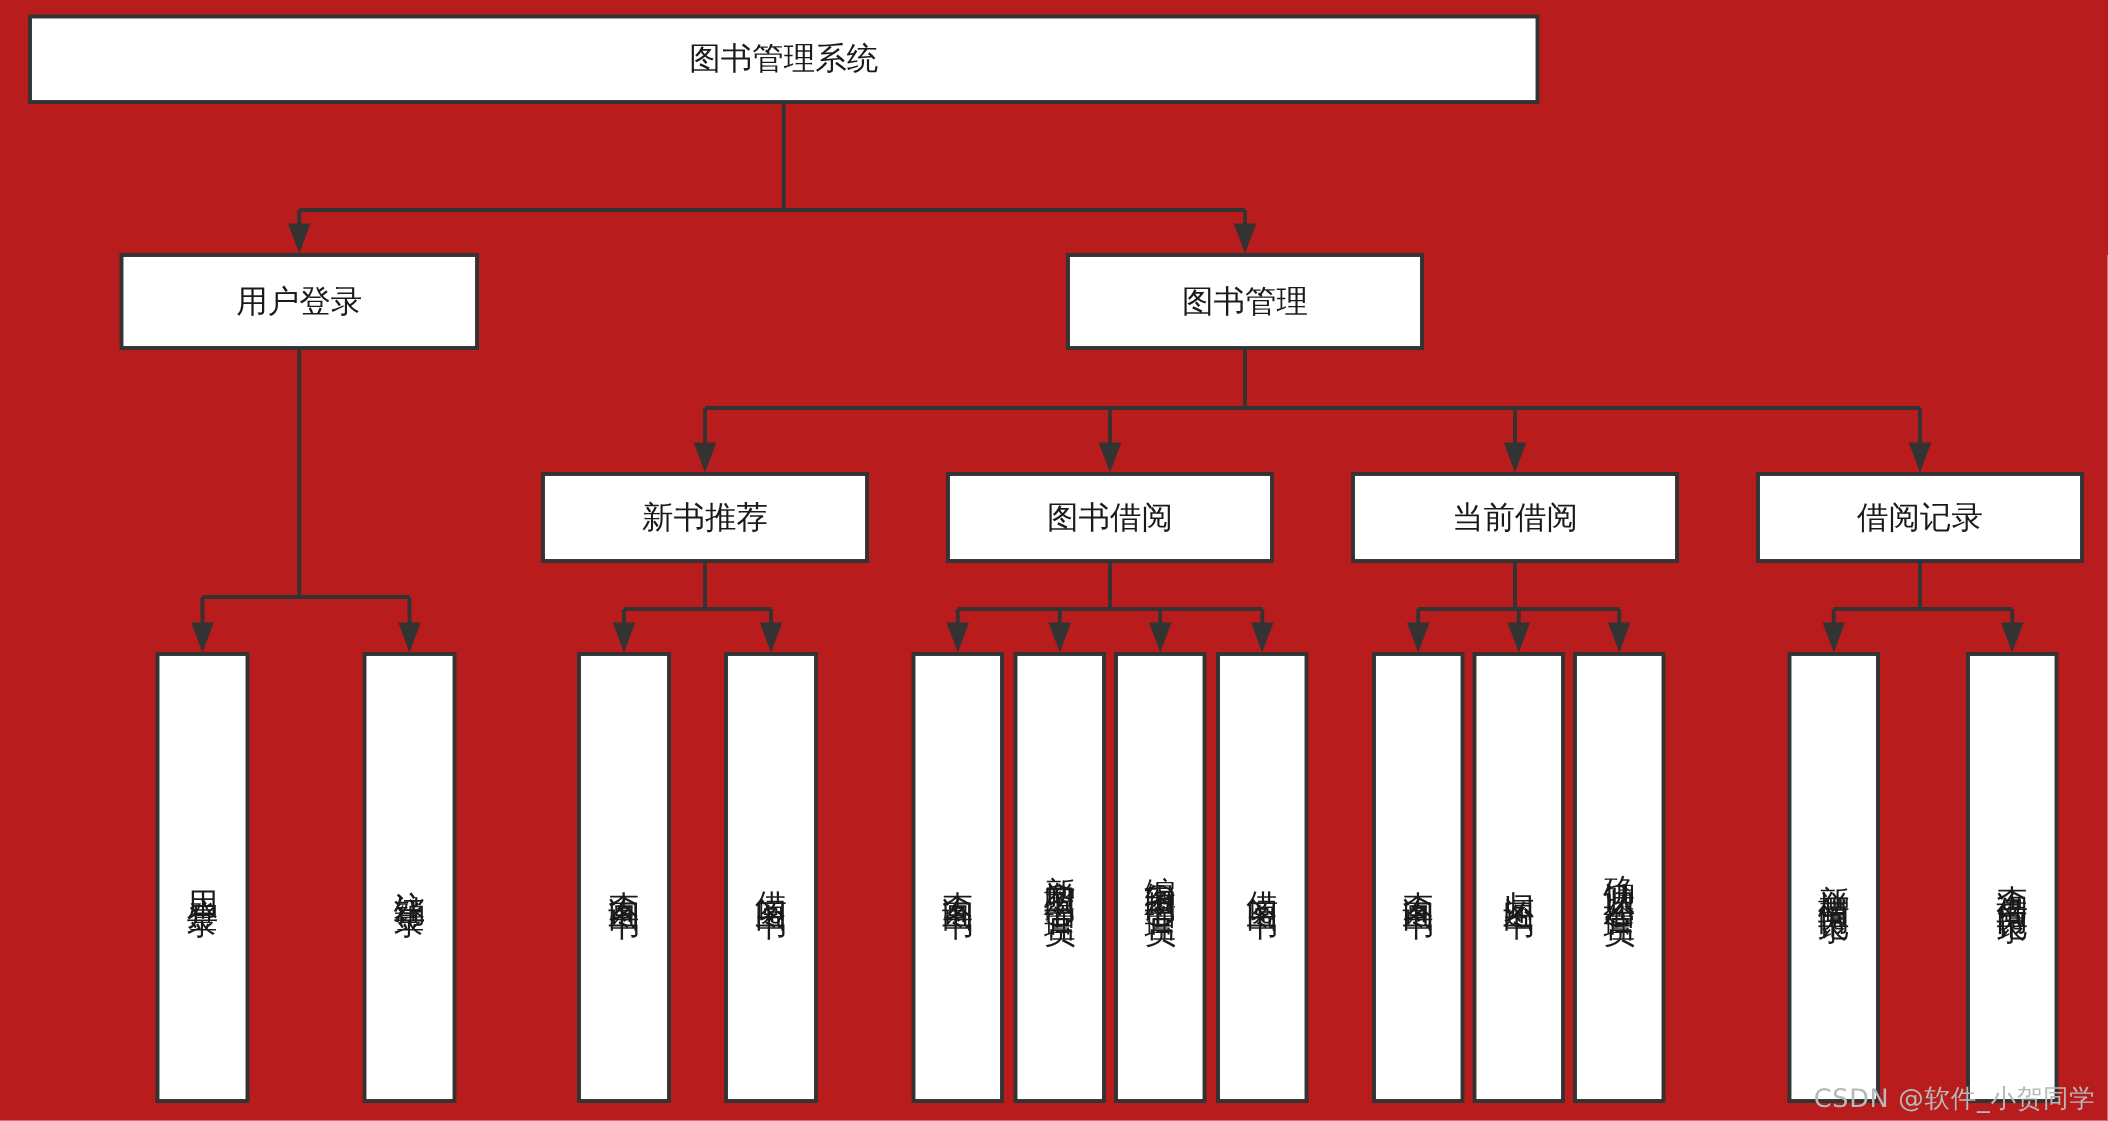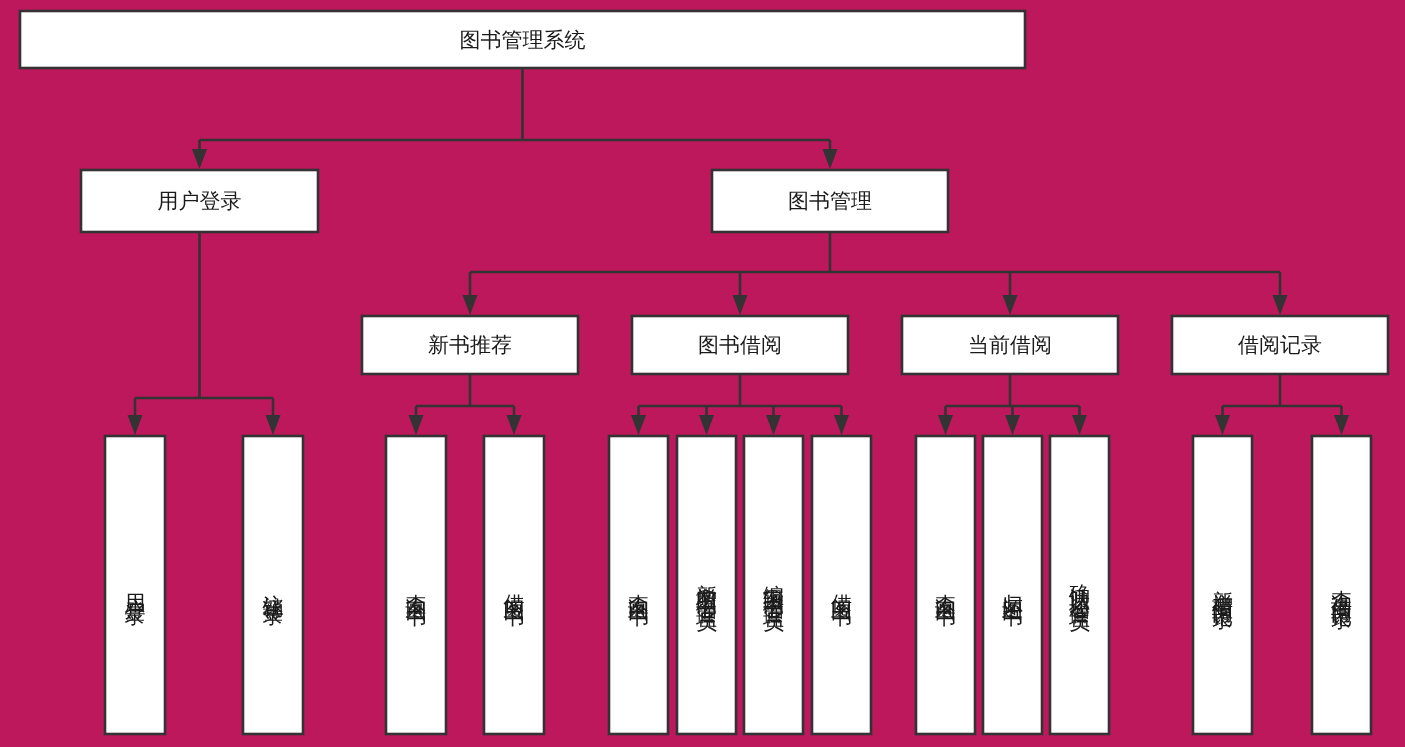--- a/index.html
+++ b/index.html
@@ -10,21 +10,21 @@
   body {
     width: 1405px;
     height: 747px;
     font-family: "DejaVu Sans", "Liberation Sans", sans-serif;
     overflow: hidden;
   }
   #diagram-root {
     position: relative;
     width: 1405px;
     height: 747px;
-    background: #be185d;
+    background: #b91c1c;
   }
   svg.flowchart {
     position: absolute;
     left: 0;
     top: 0;
     width: 1405px;
     height: 747px;
     display: block;
   }
   .node-rect {
@@ -218,13 +218,14 @@
         <g>
           <rect x="1193" y="436" width="59" height="298" class="node-rect"></rect>
           <text x="1222.5" y="585" class="node-label-v">新增借阅记录</text>
         </g>
         <g>
           <rect x="1312" y="436" width="59" height="298" class="node-rect"></rect>
           <text x="1341.5" y="585" class="node-label-v">查询借阅记录</text>
         </g>
       </g>
   </svg>
+  <div class="watermark">CSDN @软件_小贺同学</div>
 </div>
 
 </body></html>

